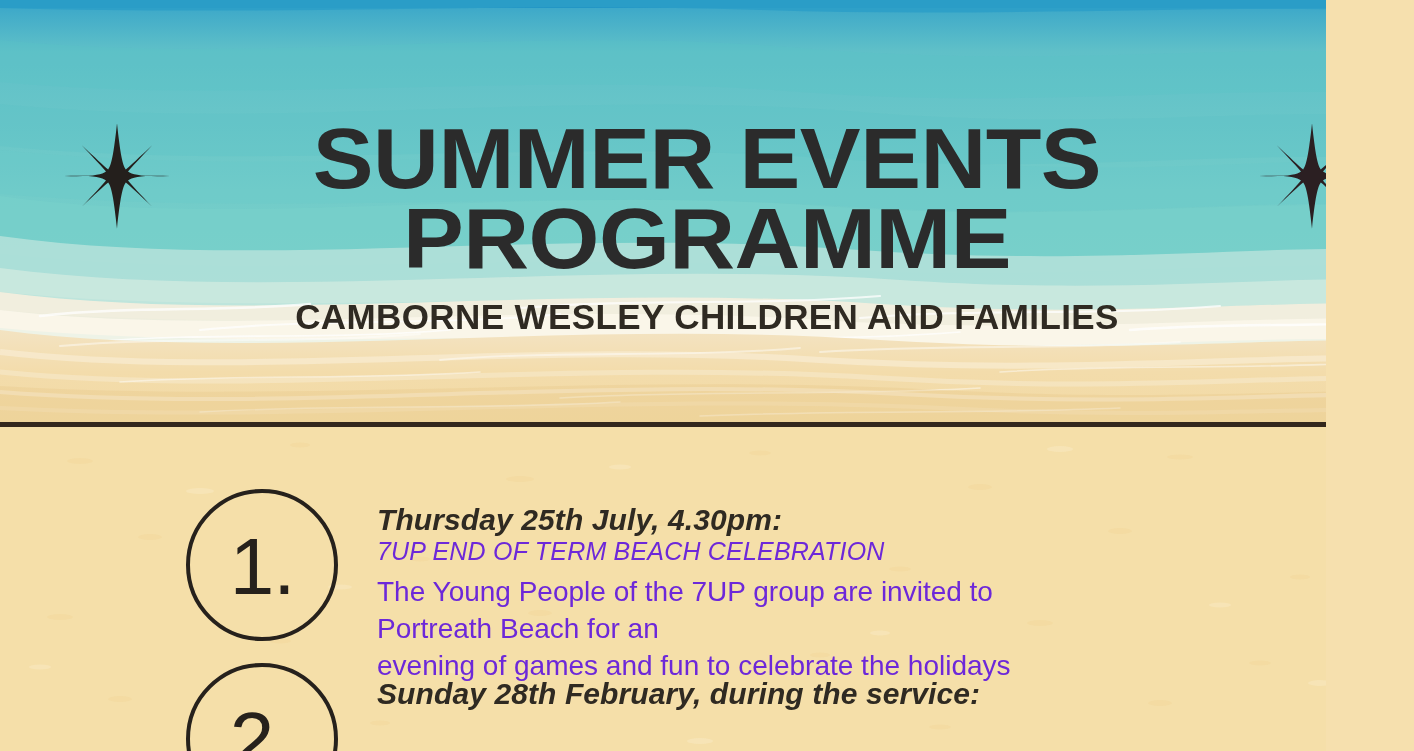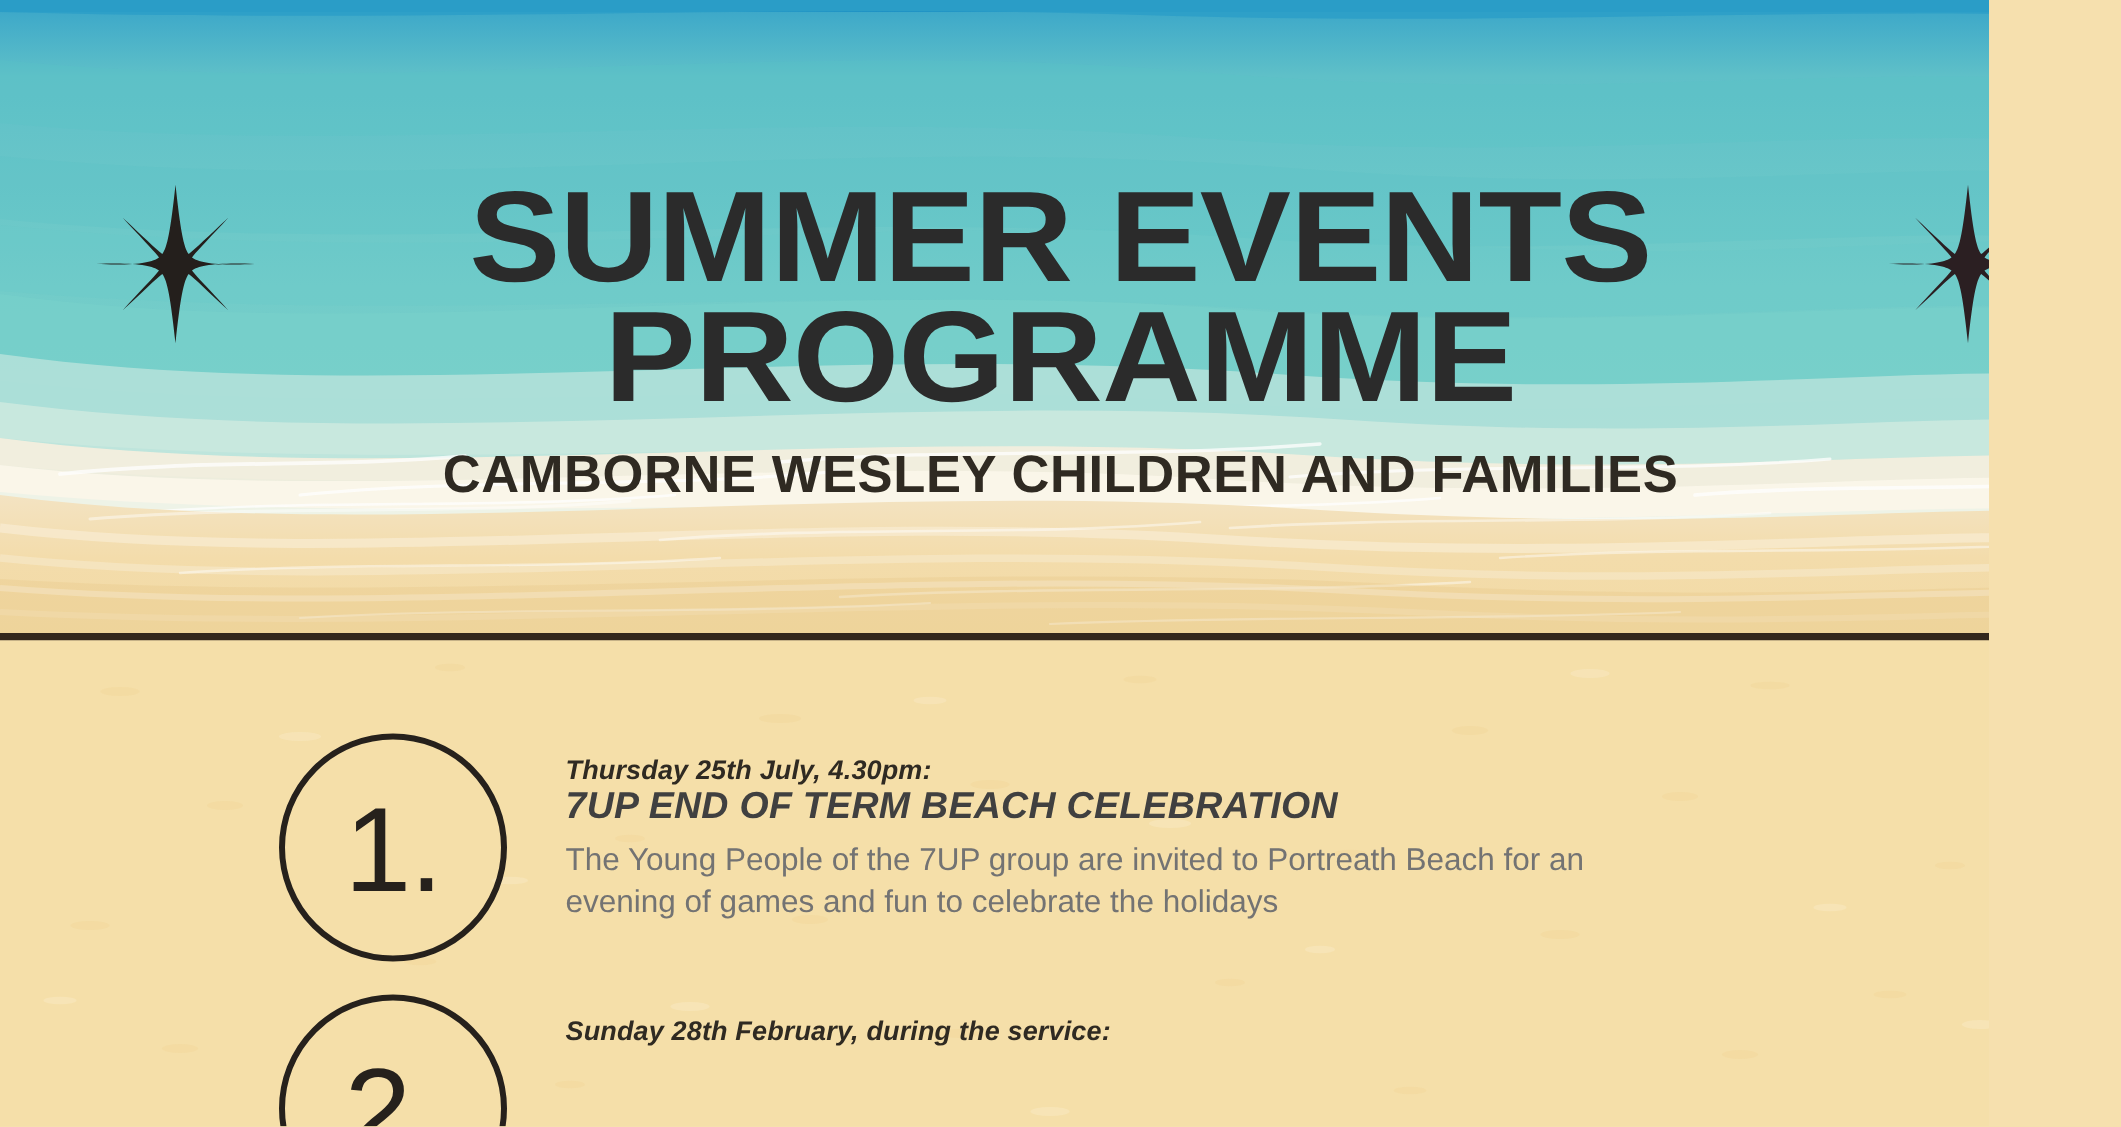--- a/index.html
+++ b/index.html
@@ -127,39 +127,39 @@
     letter-spacing:-1px;
     transform:translateY(2px);
   }
 
   .event-text{
     margin-left:39px;
     padding-top:14px;
   }
   .ev-date{
     color:#2f2a22;
-    font-size:18px;
+    font-size:30px;
     font-weight:bold;
     font-style:italic;
     line-height:1.12;
     letter-spacing:0.1px;
   }
   .ev-name{
-    color:#404040;
+    color:#6d28d9;
     font-size:25px;
-    font-weight:bold;
+    font-weight:normal;
     font-style:italic;
     line-height:1.12;
     letter-spacing:0.2px;
     text-transform:uppercase;
   }
   .ev-desc{
     margin-top:9px;
-    color:#737373;
-    font-size:21px;
+    color:#6d28d9;
+    font-size:28px;
     font-weight:400;
     line-height:1.32;
     max-width:700px;
     white-space:pre-line;
   }
 </style>
 </head>
 <body>
 
 <div class="poster">

